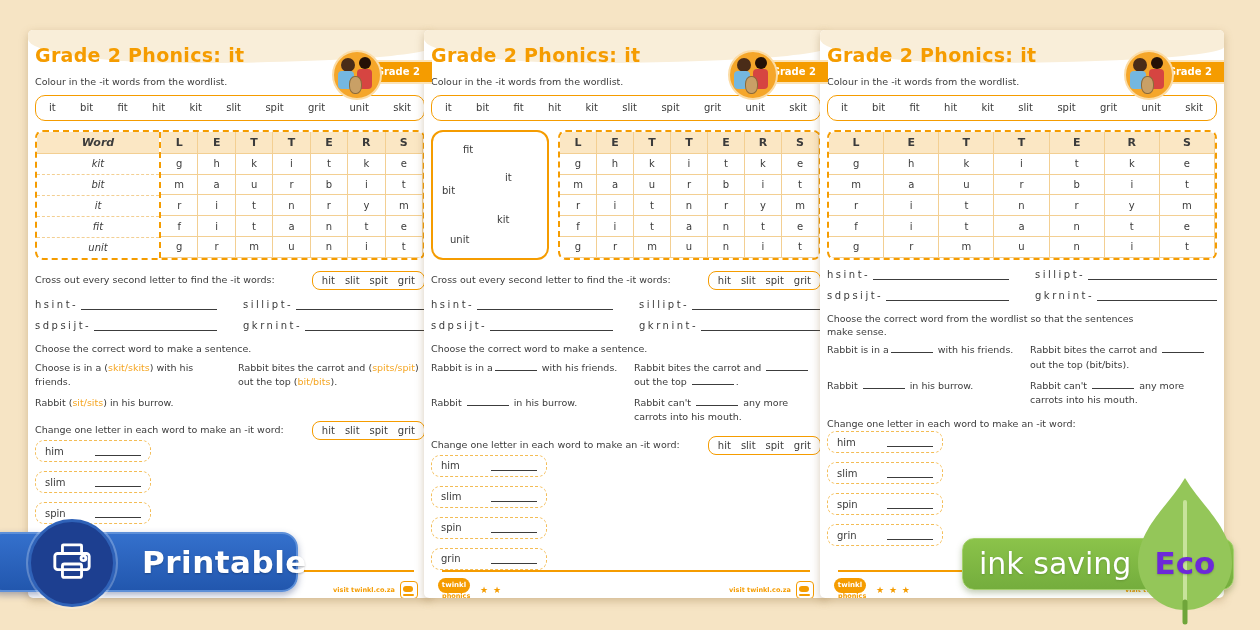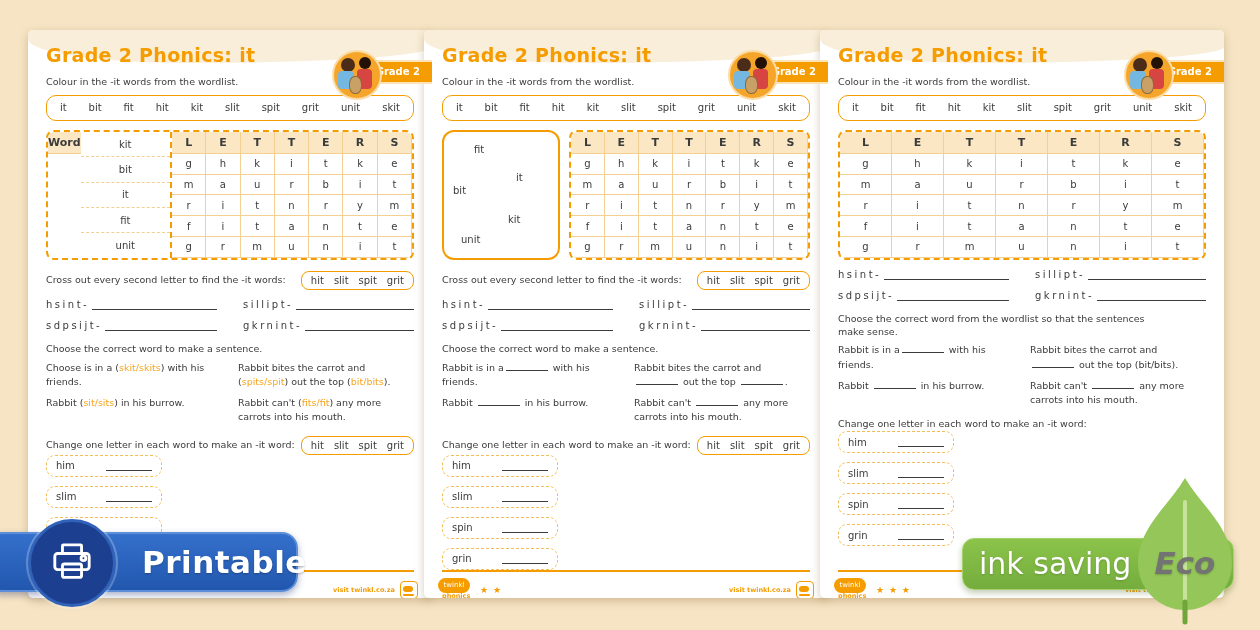--- a/index.html
+++ b/index.html
@@ -4,39 +4,39 @@
 <style>
   html,body{margin:0;padding:0;}
   .canvas{position:relative;width:1260px;height:630px;background:var(--bg,#f6e4c4);overflow:hidden;
           font-family:"DejaVu Sans",sans-serif;color:var(--ink,#3b3b3b);}
   
   .page{position:absolute;top:30px;width:404px;height:568px;background:#fff;border-radius:5px;
         box-shadow:0 3px 9px rgba(140,105,55,.35);overflow:hidden;}
   .page.p1{left:28px}.page.p2{left:424px}.page.p3{left:820px}
   .band{position:absolute;top:0;left:0;right:0;height:33px;background:#f9eed9;
         border-radius:0 0 60% 40% / 0 0 16px 24px;}
-  .content{position:relative;padding:0 18px;height:100%;box-sizing:border-box;}
+  .content{position:relative;padding:0 7px;height:100%;box-sizing:border-box;}
   .title{margin-top:14px;font-size:19px;font-weight:700;letter-spacing:.3px;color:var(--accent,#f59c00);}
   .kids-circle{position:absolute;top:6px;right:50px;width:46px;height:46px;border-radius:50%;
         background:#f5a62a;border:2px solid #fbdca6;overflow:hidden;z-index:2;}
   .kc-girl-head{position:absolute;left:7px;top:6px;width:14px;height:14px;border-radius:50%;background:#4a2c18;}
   .kc-boy-head{position:absolute;left:25px;top:5px;width:12px;height:12px;border-radius:50%;background:#241106;}
   .kc-girl-body{position:absolute;left:4px;top:19px;width:16px;height:18px;border-radius:4px;background:#74b7e0;}
   .kc-boy-body{position:absolute;left:23px;top:17px;width:15px;height:20px;border-radius:4px;background:#d64541;}
   .kc-cat{position:absolute;left:15px;top:24px;width:11px;height:16px;border-radius:45%;background:#c9a066;border:1px solid #8a6a3a;}
   .grade-tab{position:absolute;top:18px;right:0;z-index:1;background:var(--accent,#f59c00);color:#fff;
         font-size:10px;font-weight:700;padding:4px 12px 5px 16px;border-radius:10px 0 0 10px;box-shadow:0 0 0 2px #fbe3b8;}
   .prompt{font-size:9.5px;line-height:1.35;}
   .mt8{margin-top:8px}.mt10{margin-top:10px}.mt12{margin-top:12px}
   .wordlist{margin-top:6px;height:24px;border:1.5px solid var(--accent,#f59c00);border-radius:10px;
         display:flex;align-items:center;justify-content:space-between;padding:0 13px;font-size:10px;}
   
   .tbl{margin-top:9px;height:130px;border:2px dashed var(--accent,#f59c00);border-radius:8px;
         display:flex;overflow:hidden;box-sizing:border-box;}
-  .wordcol{width:122px;border-right:2px dashed var(--accent,#f59c00);display:flex;flex-direction:row;}
+  .wordcol{width:122px;border-right:2px dashed var(--accent,#f59c00);display:flex;flex-direction:column;font-style:italic;}
   .hcell{background:var(--peach,#fbe7c4);font-weight:700;font-size:11px;display:flex;align-items:center;justify-content:center;height:22px;box-sizing:border-box;border-bottom:1px solid var(--grid-line,#f3cf92);}
   .wcell{flex:1;display:flex;align-items:center;justify-content:center;font-size:10px;border-bottom:1px dashed var(--grid-line,#f3cf92);}
   .wcell:last-child{border-bottom:none}
   .lgrid{flex:1;display:flex;flex-direction:column;}
   .lhead,.lbody{display:grid;grid-template-columns:repeat(7,1fr);}
   .lhead .hcell{border-right:1px solid var(--grid-line,#f3cf92);}
   .lbody{flex:1;grid-auto-rows:1fr;}
   .lcell{display:flex;align-items:center;justify-content:center;font-size:10px;
         border-right:1px solid var(--grid-line,#f3cf92);border-bottom:1px solid var(--grid-line,#f3cf92);}
   .tblrow{margin-top:9px;height:130px;display:flex;gap:9px;}
@@ -64,21 +64,21 @@
   
   .chgboxes{margin-top:0;display:flex;flex-wrap:wrap;gap:9px 10px;flex-direction:column;}
   .chgbox{width:116px;height:22px;border:1.5px dashed var(--accent-light,#f3bc55);border-radius:9px;
         display:flex;align-items:center;padding:0 9px;box-sizing:border-box;font-size:10px;}
   .chgbox .uline{max-width:46px;height:9px;margin-left:auto;}
   
   .page-rule{position:absolute;left:18px;right:18px;bottom:40px;border-top:2px solid var(--accent,#f59c00);}
   .page-footer{position:absolute;left:14px;right:14px;bottom:8px;height:28px;display:flex;align-items:center;}
   .brand{position:relative;width:36px;height:26px;}
   .brand .cloud{position:absolute;left:0;top:1px;width:32px;height:15px;background:var(--accent,#f59c00);
-        border-radius:8px;color:#fff;font-size:7px;font-weight:400;text-align:center;line-height:15px;}
+        border-radius:8px;color:#fff;font-size:7px;font-weight:700;text-align:center;line-height:15px;}
   .brand .sub{position:absolute;left:4px;top:15px;font-size:6.5px;font-weight:700;color:var(--accent,#f59c00);}
   .stars{margin-left:6px;color:var(--accent,#f59c00);font-size:9px;letter-spacing:1px;}
   .furl{margin-left:auto;font-size:6.5px;font-weight:700;color:var(--accent,#f59c00);}
   .flogo{margin-left:5px;width:18px;height:18px;border:1.5px solid var(--accent,#f59c00);border-radius:4px;position:relative;box-sizing:border-box;}
   .flogo::before{content:"";position:absolute;left:2px;top:4px;width:10px;height:6px;background:var(--accent,#f59c00);border-radius:4px;}
   .flogo::after{content:"";position:absolute;left:2px;bottom:2px;width:11px;height:2px;background:var(--accent,#f59c00);border-radius:2px;}
   
   .printable{position:absolute;left:-14px;top:532px;width:312px;height:60px;z-index:5;}
   .printable .bar{position:absolute;inset:0;background:linear-gradient(#3470cc,#2257ae);
         border:2px solid #5d8fd8;border-radius:16px;box-shadow:0 3px 7px rgba(40,60,120,.4);}
@@ -88,21 +88,21 @@
   .printable .plabel{position:absolute;left:156px;top:0;height:60px;display:flex;align-items:center;
         color:#fff;font-size:31px;font-weight:600;letter-spacing:.5px;text-shadow:0 1px 2px rgba(0,0,0,.25);}
   
   .eco{position:absolute;left:962px;top:474px;width:292px;height:152px;z-index:5;}
   .eco .bar{position:absolute;left:0;top:64px;width:270px;height:50px;border-radius:12px;
         background:linear-gradient(#8bc34a,#74ad3d);border:1px solid #a5d16e;box-shadow:0 3px 6px rgba(80,110,40,.35);}
   .eco .leaf{position:absolute;left:168px;top:0;z-index:1;}
   .eco .inklabel{position:absolute;left:17px;top:64px;height:50px;display:flex;align-items:center;
         color:#fff;font-size:30px;z-index:2;text-shadow:0 1px 2px rgba(60,90,30,.3);}
   .eco .ecolabel{position:absolute;left:168px;top:64px;width:110px;height:50px;display:flex;align-items:center;justify-content:center;
-        color:#737373;font-size:31px;font-weight:700;z-index:2;text-shadow:0 1px 2px rgba(60,90,30,.35);font-style:italic;}
+        color:#6d28d9;font-size:31px;font-weight:700;z-index:2;text-shadow:0 1px 2px rgba(60,90,30,.35);}
 </style>
 </head>
 <body>
 
 <div class="canvas">
 
   <div class="page p1">
     <div class="band"></div>
     <div class="content">
       <div class="title">Grade 2 Phonics: it</div>
@@ -222,21 +222,20 @@
           <span class="spaced">gkrnint-</span>
           <span class="uline"></span>
         </div>
         </div>
 
       <div class="prompt mt12">Choose the correct word to make a sentence.</div>
       <div class="sents">
         <div><span>Choose is in a (</span><span class="choice">skit/skits</span><span>) with his friends.</span></div>
         <div><span>Rabbit bites the carrot and (</span><span class="choice">spits/spit</span><span>) out the top (</span><span class="choice">bit/bits</span><span>).</span></div>
         <div><span>Rabbit (</span><span class="choice">sit/sits</span><span>) in his burrow.</span></div>
-        <div><span>Rabbit can't (</span><span class="choice">fits/fit</span><span>) any more carrots into his mouth.</span></div>
       </div>
 
       <div class="xrow">
         <span class="prompt">Change one letter in each word to make an -it word:</span>
         <span class="wordbox">
 
         <span>hit</span>
             <span>slit</span>
             <span>spit</span>
             <span>grit</span>

